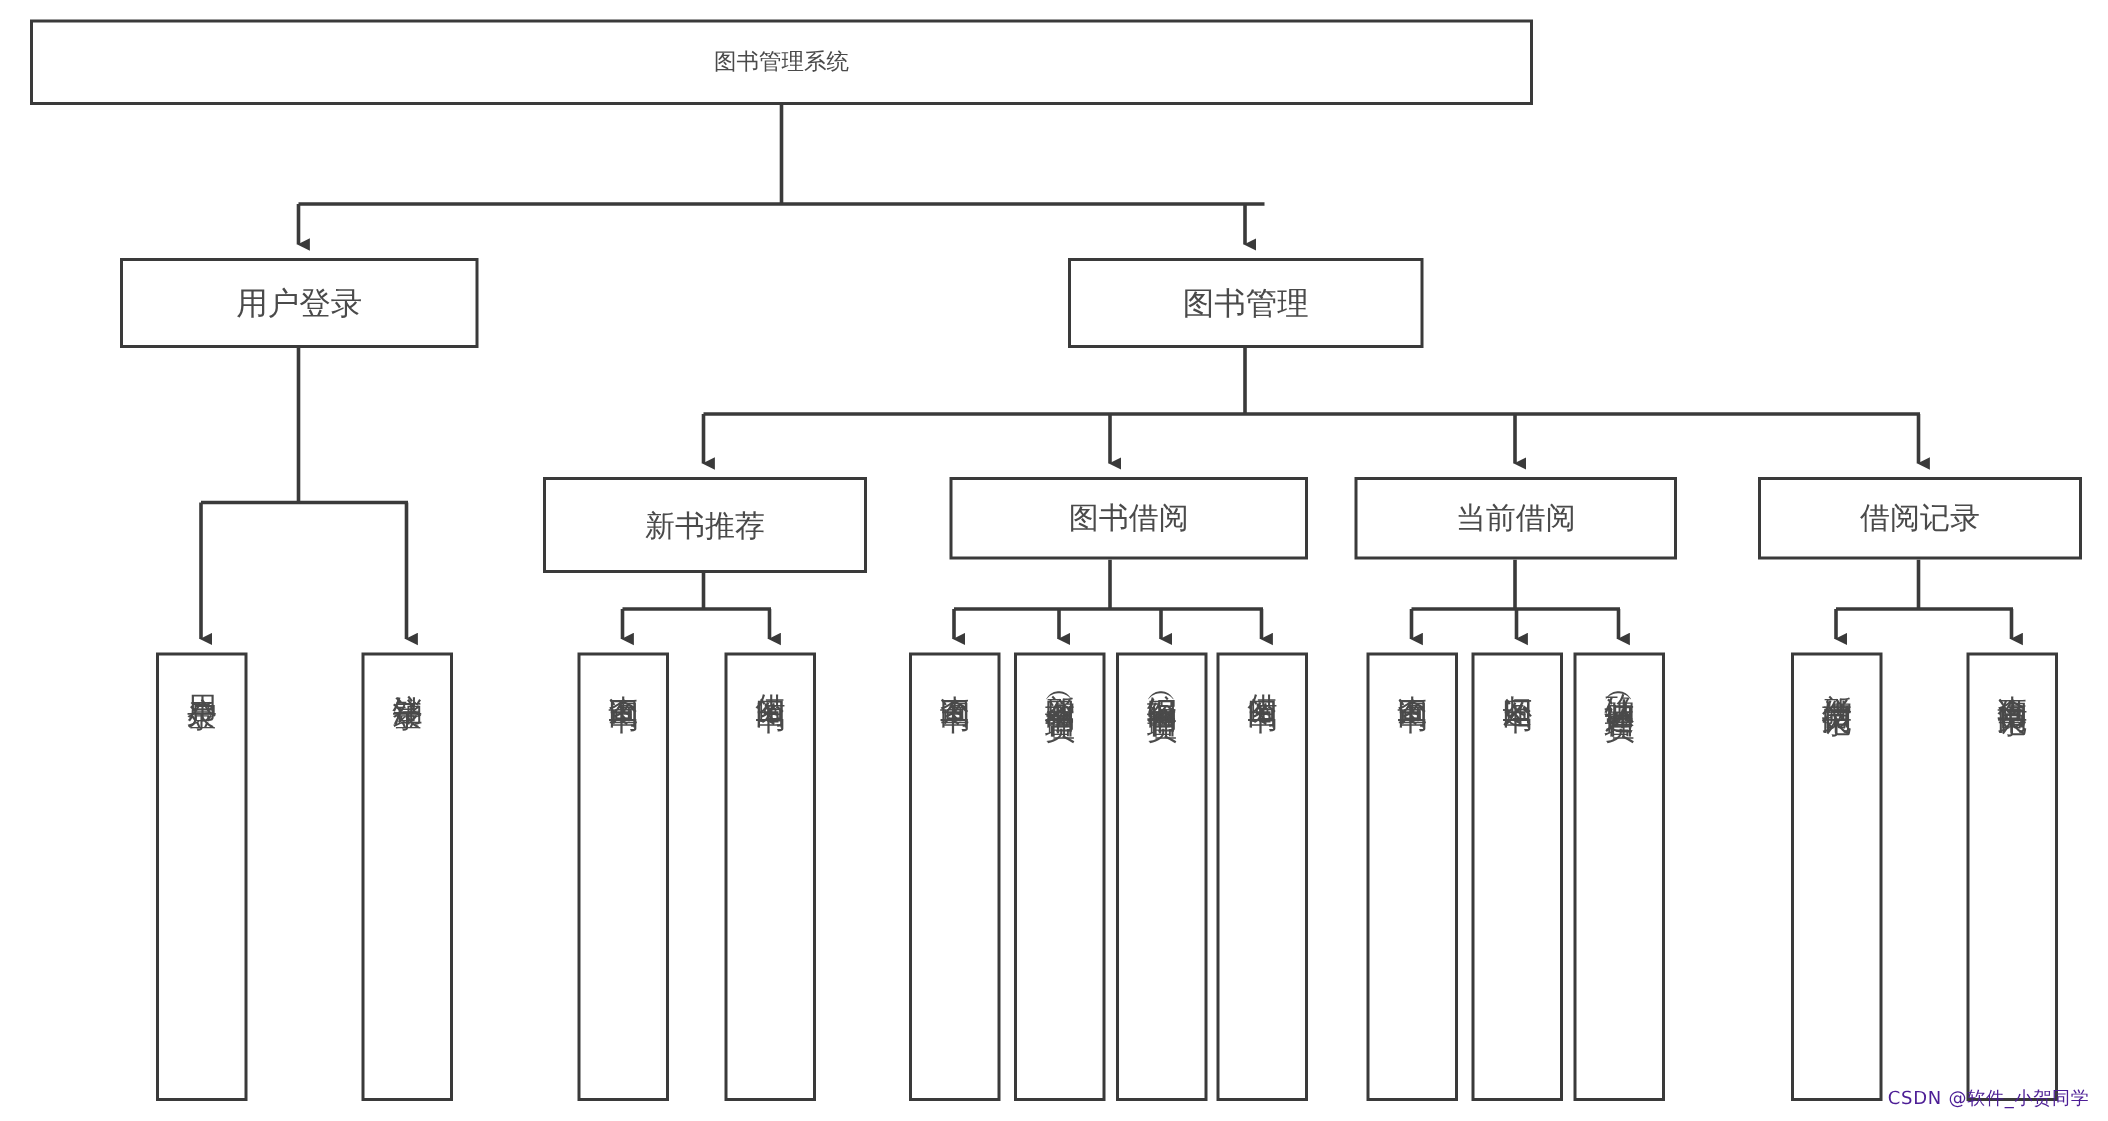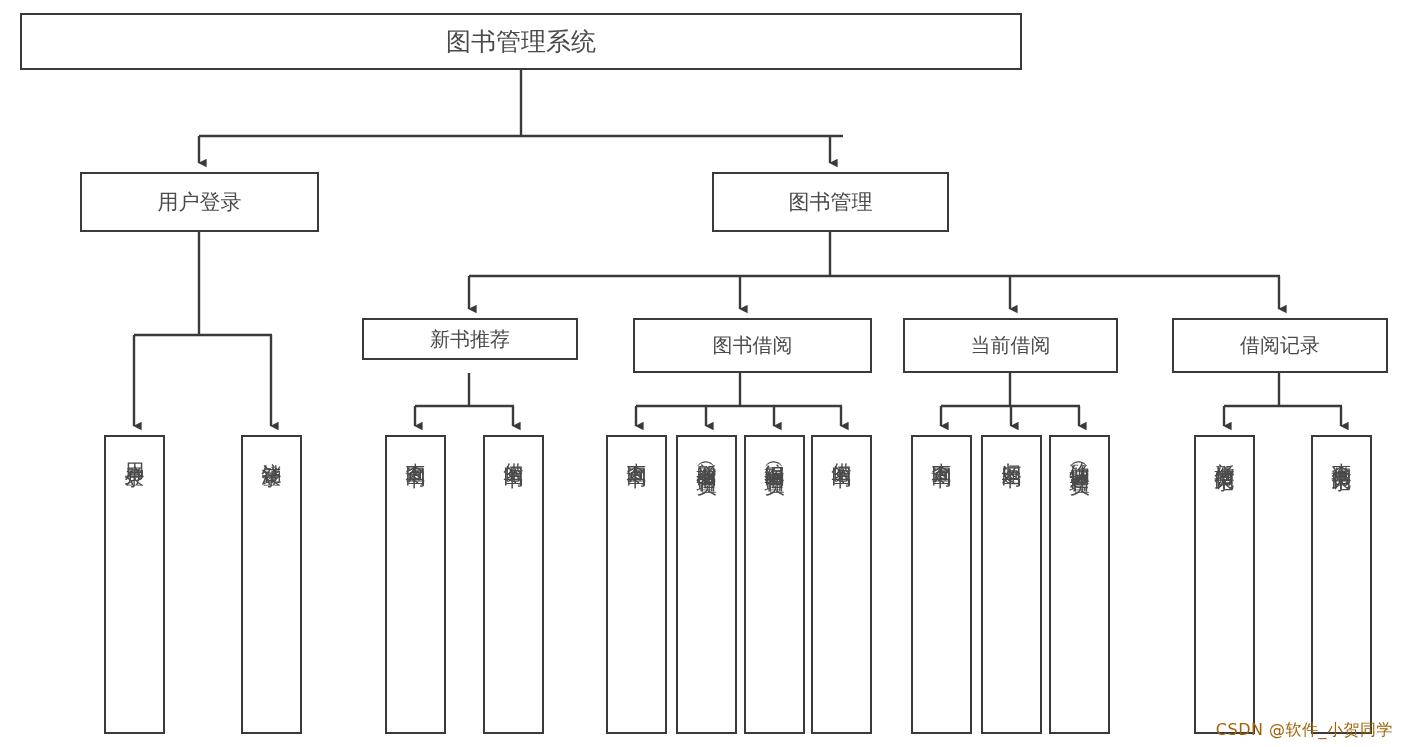--- a/index.html
+++ b/index.html
@@ -32,38 +32,38 @@
     box-sizing: border-box;
     background: #ffffff;
     border: 2px solid #3a3a3a;
     display: flex;
     align-items: center;
     justify-content: center;
     text-align: center;
     color: #4a4a4a;
     z-index: 2;
   }
-  .node-root   { font-size: 25px; }
+  .node-root   { font-size: 15px; }
   .node-lvl1   { font-size: 21px; }
   .node-lvl2   { font-size: 20px; }
   .node-leaf   { font-size: 20px; padding: 10px 0; align-items: flex-start; }
   .node-leaf .vtext {
     writing-mode: vertical-rl;
     text-orientation: upright;
     letter-spacing: 2px;
     line-height: 1.06;
     white-space: nowrap;
     color: #4a4a4a;
   }
   .watermark {
     position: absolute;
     right: 12px;
     bottom: 6px;
-    font-size: 16px;
-    color: #a16207;
+    font-size: 12px;
+    color: #4c1d95;
     letter-spacing: 0.5px;
     z-index: 5;
     white-space: nowrap;
   }
 </style>
 </head>
 <body>
 
 <div id="canvas">
 
@@ -121,21 +121,21 @@
     <span>图书管理系统</span>
   </div>
 
   <div class="node node-lvl1" style="left:80px; top:172px; width:239px; height:60px;">
     <span>用户登录</span>
   </div>
   <div class="node node-lvl1" style="left:712px; top:172px; width:237px; height:60px;text-align:right;">
     <span>图书管理</span>
   </div>
 
-  <div class="node node-lvl2" style="left:362px; top:318px; width:216px; height:42px;">
+  <div class="node node-lvl2" style="left:362px; top:318px; width:216px; height:64px;">
     <span>新书推荐</span>
   </div>
   <div class="node node-lvl2" style="left:633px; top:318px; width:239px; height:55px;">
     <span>图书借阅</span>
   </div>
   <div class="node node-lvl2" style="left:1172px; top:318px; width:216px; height:55px;">
     <span>借阅记录</span>
   </div>
   <div class="node node-lvl2" style="left:903px; top:318px; width:215px; height:55px;">
     <span>当前借阅</span>

